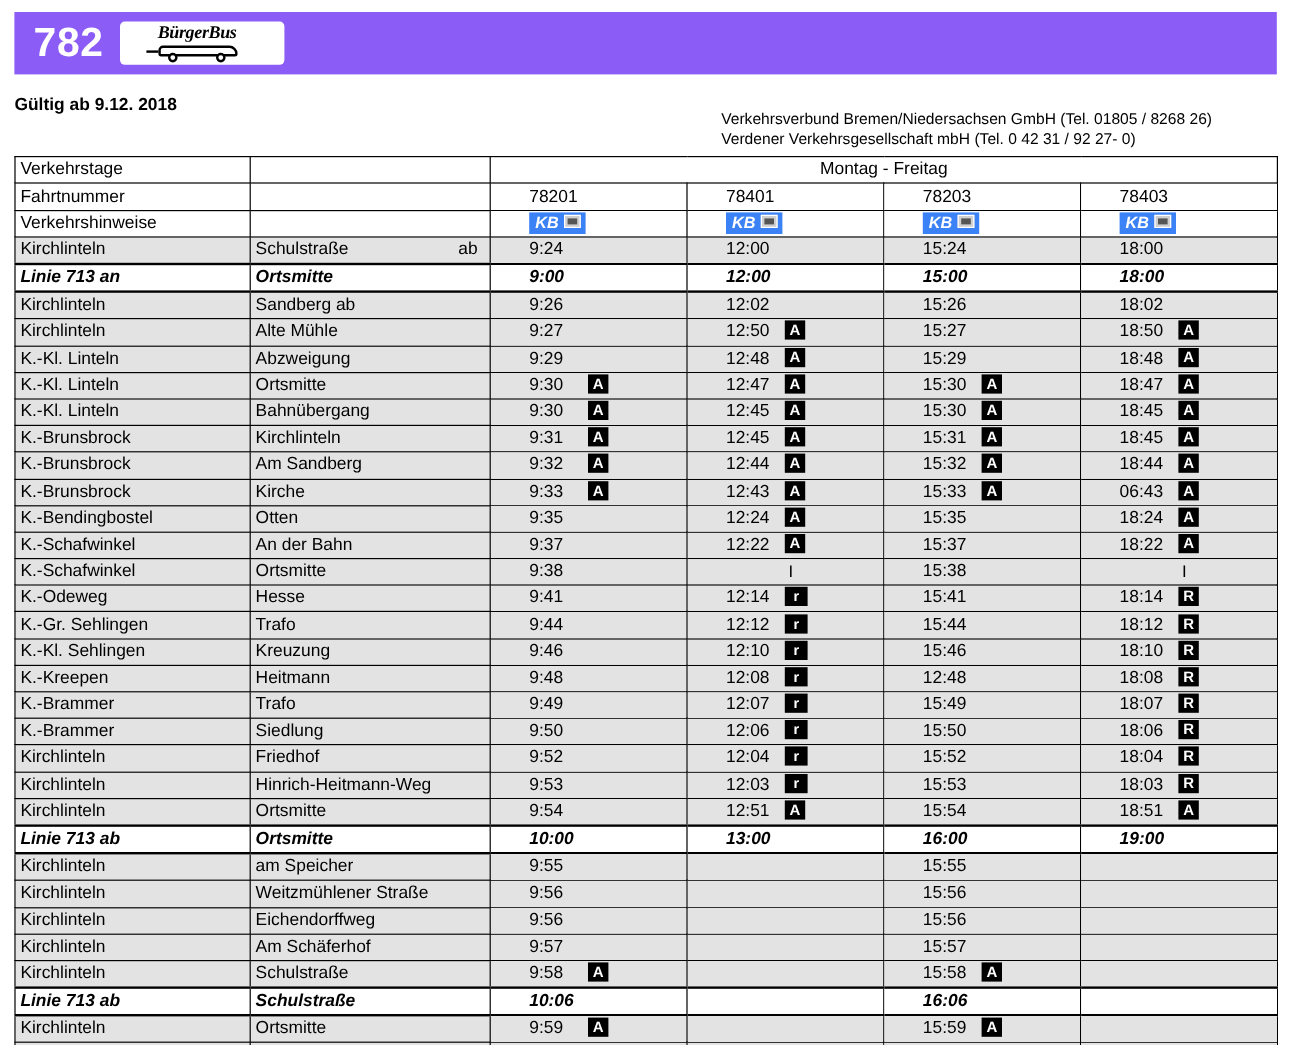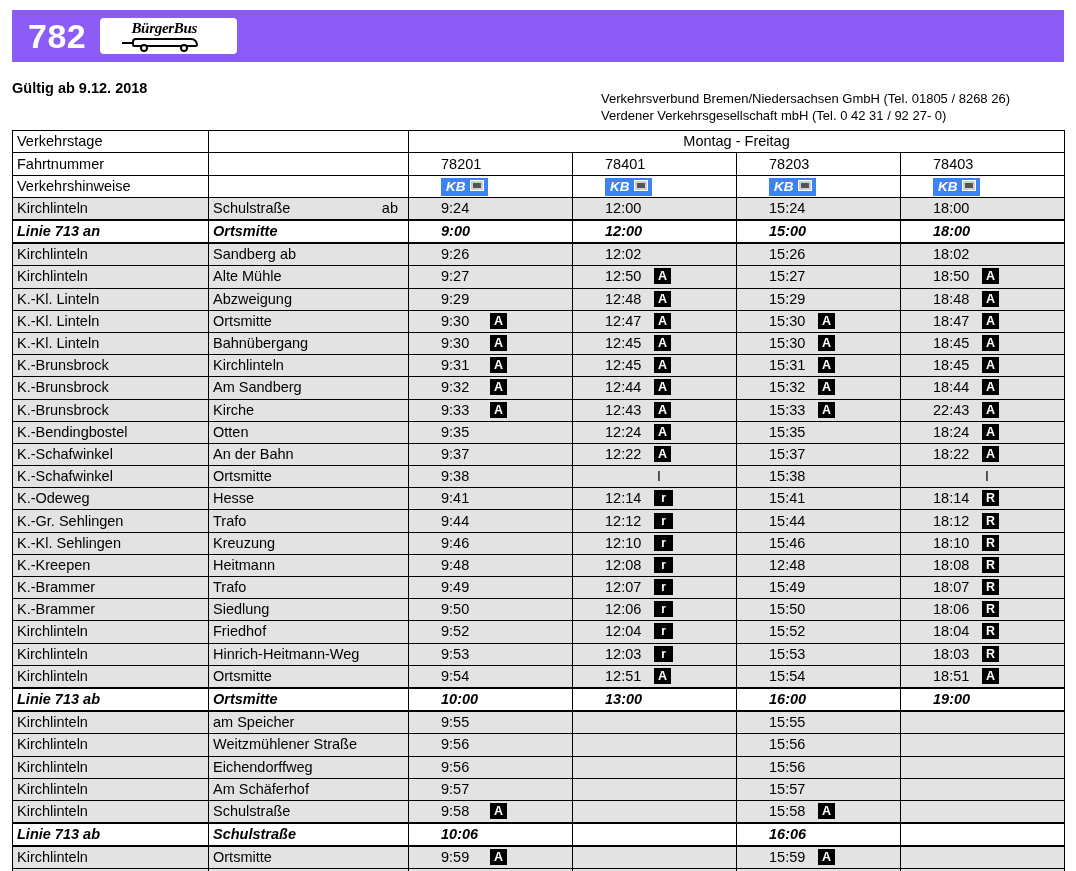--- a/index.html
+++ b/index.html
@@ -360,21 +360,21 @@
           <td class="time-cell "><span class="time-inner">12:44</span><span class="flagbox">A</span></td>
           <td class="time-cell "><span class="time-inner">15:32</span><span class="flagbox">A</span></td>
           <td class="time-cell "><span class="time-inner">18:44</span><span class="flagbox">A</span></td>
         </tr>
         <tr class="row-alt">
           <td class="t-left ">K.-Brunsbrock</td>
           <td class="t-left ">Kirche</td>
           <td class="time-cell "><span class="time-inner">9:33</span><span class="flagbox">A</span></td>
           <td class="time-cell "><span class="time-inner">12:43</span><span class="flagbox">A</span></td>
           <td class="time-cell "><span class="time-inner">15:33</span><span class="flagbox">A</span></td>
-          <td class="time-cell "><span class="time-inner">22:43</span><span class="flagbox">A</span></td>
+          <td class="time-cell "><span class="time-inner">06:43</span><span class="flagbox">A</span></td>
         </tr>
         <tr class="row-alt">
           <td class="t-left ">K.-Bendingbostel</td>
           <td class="t-left ">Otten</td>
           <td class="time-cell "><span class="time-inner">9:35</span></td>
           <td class="time-cell "><span class="time-inner">12:24</span><span class="flagbox">A</span></td>
           <td class="time-cell "><span class="time-inner">15:35</span></td>
           <td class="time-cell "><span class="time-inner">18:24</span><span class="flagbox">A</span></td>
         </tr>
         <tr class="row-alt">

